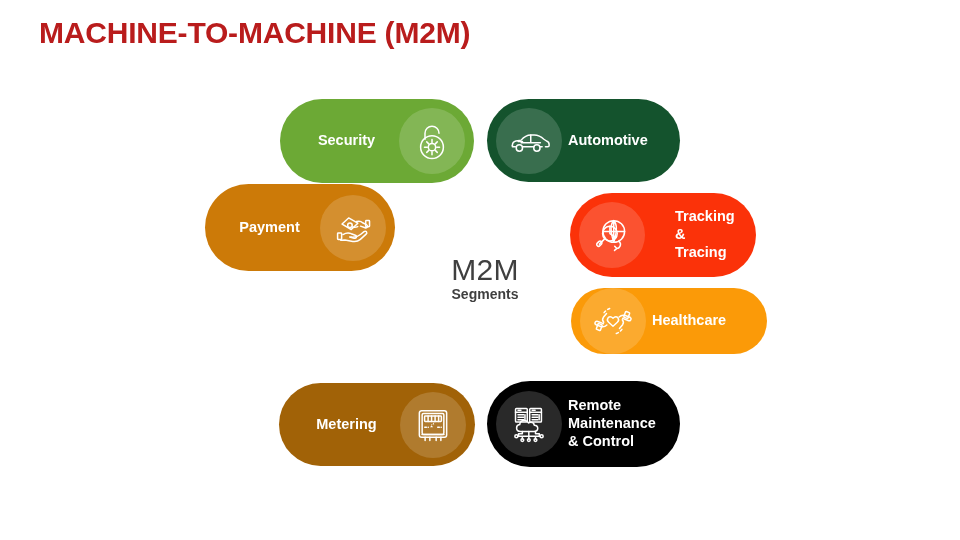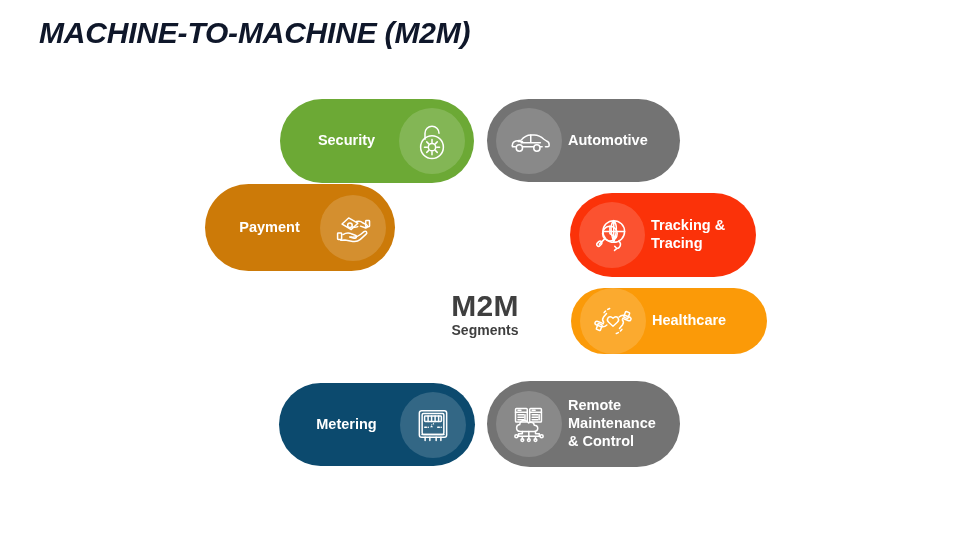--- a/index.html
+++ b/index.html
@@ -40,23 +40,22 @@
     left: 395px;
     top: 254px;
     width: 180px;
     text-align: center;
     color: #3f3f3f;
     line-height: 1.08;
   }
   #center-label .m2m {
     display: block;
     font-size: 30px;
-    font-weight: bold;
+    font-weight: normal;
     letter-spacing: 0.3px;
-    margin-top: 36px;
   }
   #center-label .seg {
     display: block;
     font-size: 14px;
     font-weight: bold;
     margin-top: 1px;
   }
 
   
   .pill {
@@ -127,41 +126,41 @@
   #pill-consumer   { left: 192px; top: 288px; width: 195px; height: 82px; }
   #pill-healthcare { left: 571px; top: 288px; width: 196px; height: 66px; }
   #pill-metering   { left: 279px; top: 383px; width: 196px; height: 83px; }
   #pill-remote     { left: 487px; top: 381px; width: 193px; height: 86px; }
 </style>
 </head>
 <body>
 
 <div id="slide" style="background: rgb(255, 255, 255);">
 
-  <div id="slide-title" style="color: #0f172a; font-style: italic;">MACHINE-TO-MACHINE (M2M)</div>
+  <div id="slide-title" style="color: #b91c1c;">MACHINE-TO-MACHINE (M2M)</div>
 
   <div id="center-label" style="color: rgb(63, 63, 63);">
     <span class="m2m">M2M</span>
     <span class="seg">Segments</span>
   </div>
 
   <div class="pill icon-right" id="pill-security" style="background: rgb(108, 169, 53);">
     <div class="pill-label">Security</div>
     <div class="icon-disc">
       <svg viewBox="0 0 48 48" aria-hidden="true">
         <path d="M16 22 V15 a8 8 0 0 1 16 0"></path>
         <circle cx="24" cy="31" r="13"></circle>
         <circle cx="24" cy="31" r="4.2"></circle>
         <path d="M24 22.4 v3.2 M24 36.4 v3.2 M15.4 31 h3.2 M29.4 31 h3.2
                  M18 25 l2.3 2.3 M27.7 34.7 l2.3 2.3 M30 25 l-2.3 2.3 M20.3 34.7 l-2.3 2.3"></path>
       </svg>
     </div>
   </div>
 
-  <div class="pill icon-left" id="pill-automotive" style="background: #737373;">
+  <div class="pill icon-left" id="pill-automotive" style="background: #14532d;">
     <div class="pill-label">Automotive</div>
     <div class="icon-disc">
       <svg viewBox="0 0 48 48" aria-hidden="true">
         <path d="M5 29 q0-4 4-5 l6-1 q5-6 11-6 h4 q6 0 11 5 l3 2 q3 1 3 4 v1 q0 1.6-1.6 1.6 h-2.6
                  M16.4 30.6 h13.2 M36 30.6 h3"></path>
         <path d="M5 29 v1.6 h3.4"></path>
         <circle cx="13" cy="32" r="3.6"></circle>
         <circle cx="33" cy="32" r="3.6"></circle>
         <path d="M26 17 v9 M15 26 h22"></path>
         <path d="M11.6 24.6 h5"></path>
@@ -179,21 +178,21 @@
                  M29.4 22.4 q-3 1.2-6 .4"></path>
         <rect x="38.5" y="15.4" width="4.4" height="7.2" rx="0.8"></rect>
         <path d="M12.5 31.5 q5-3 9.5-1 l4.6 1.8 q2 .8 1.2 2.5 -0.7 1.4-2.6 .9 l-5-1.4"></path>
         <path d="M21.6 34.4 q6.6 .6 11-3 l4-3.2 q1.6-1.2 2.8 .2 1 1.3-.4 2.6 l-6.6 6
                  q-3.6 3.2-8.6 2.4 l-9-1.6 -4.8 .2"></path>
         <rect x="6.4" y="29.6" width="4.6" height="7.6" rx="0.8"></rect>
       </svg>
     </div>
   </div>
 
-  <div class="pill icon-left" id="pill-tracking" style="background: rgb(251, 50, 9);">
+  <div class="pill icon-left" id="pill-tracking" style="background: rgb(251, 50, 9); gap: 24px;">
     <div class="pill-label">Tracking &amp;
 Tracing</div>
     <div class="icon-disc">
       <svg viewBox="0 0 48 48" aria-hidden="true">
         <circle cx="26" cy="20" r="12.4"></circle>
         <path d="M26 7.6 v24.8 M13.6 20 h24.8 M26 7.6 q6 6 0 24.8 M26 7.6 q-6 6 0 24.8"></path>
         <circle cx="21.6" cy="22.4" r="8.4"></circle>
         <path d="M21.6 14 v8.4 l7 4.6"></path>
         <path d="M15.6 28.4 l-6 6"></path>
         <rect x="6.2" y="31.8" width="6.6" height="4.2" rx="2.1" transform="rotate(-45 9.5 33.9)"></rect>
@@ -213,37 +212,37 @@
         <path d="M34.6 22.6 q2.4 2.8 .4 5.6 l-3.6 4.4"></path>
         <rect x="37.2" y="13.6" width="5" height="7" rx="0.8" transform="rotate(20 39.7 17.1)"></rect>
         <path d="M17 28.6 q-3.2 3-7 1.6 l-5.4-2 M4.6 28.2 q-2-1.2-.8-3 1.2-1.6 3-.6 l6.2 2.4"></path>
         <path d="M13.4 25.4 q-2.4-2.8-.4-5.6 l3.6-4.4"></path>
         <rect x="5.8" y="27.4" width="5" height="7" rx="0.8" transform="rotate(20 8.3 30.9)"></rect>
         <path d="M13.8 14.4 a14 14 0 0 1 8-5.2 M34.2 33.6 a14 14 0 0 1-8 5.2" stroke-dasharray="2.2 2.6"></path>
       </svg>
     </div>
   </div>
 
-  <div class="pill icon-right" id="pill-metering" style="background: #0c4a6e; align-items: center;">
+  <div class="pill icon-right" id="pill-metering" style="background: #a16207; align-items: center;">
     <div class="pill-label">Metering</div>
     <div class="icon-disc">
       <svg viewBox="0 0 48 48" aria-hidden="true">
         <rect x="8.4" y="7.6" width="31.2" height="30.4" rx="2.6"></rect>
         <rect x="11.6" y="10.8" width="24.8" height="24" rx="1.6"></rect>
         <rect x="14.4" y="13.6" width="19.2" height="6.4" rx="0.8"></rect>
         <path d="M18.4 13.6 v6.4 M22.4 13.6 v6.4 M26.4 13.6 v6.4 M30.4 13.6 v6.4"></path>
         <path d="M25.6 23 h-3.8 l2.2 3.6 h-3.4 l5-6.2 -1.2 4 z" class="solid"></path>
         <path d="M14.6 26.6 h4 M29.4 26.6 h4" stroke-dasharray="1.6 1.8"></path>
         <path d="M15 38 v3.6 M20.4 38 v3.6 M27.6 38 v3.6 M33 38 v3.6"></path>
         <path d="M11.4 34.8 h25.2"></path>
       </svg>
     </div>
   </div>
 
-  <div class="pill icon-left" id="pill-remote" style="background: #737373;">
+  <div class="pill icon-left" id="pill-remote" style="background: #000000;">
     <div class="pill-label">Remote
 Maintenance
 &amp; Control</div>
     <div class="icon-disc">
       <svg viewBox="0 0 48 48" aria-hidden="true">
         <rect x="8.6" y="6.4" width="13.4" height="15.4" rx="1"></rect>
         <path d="M8.6 10.6 h13.4 M11.4 8.4 h3.4 M11.4 13.4 h6.6 M11.4 16.2 h6.6 M11.4 19 h6.6"></path>
         <path d="M19.4 13.4 v5.6"></path>
         <rect x="24.8" y="6.4" width="13.4" height="15.4" rx="1"></rect>
         <path d="M24.8 10.6 h13.4 M27.6 8.4 h3.4 M27.6 13.4 h6.6 M27.6 16.2 h6.6 M27.6 19 h6.6"></path>

